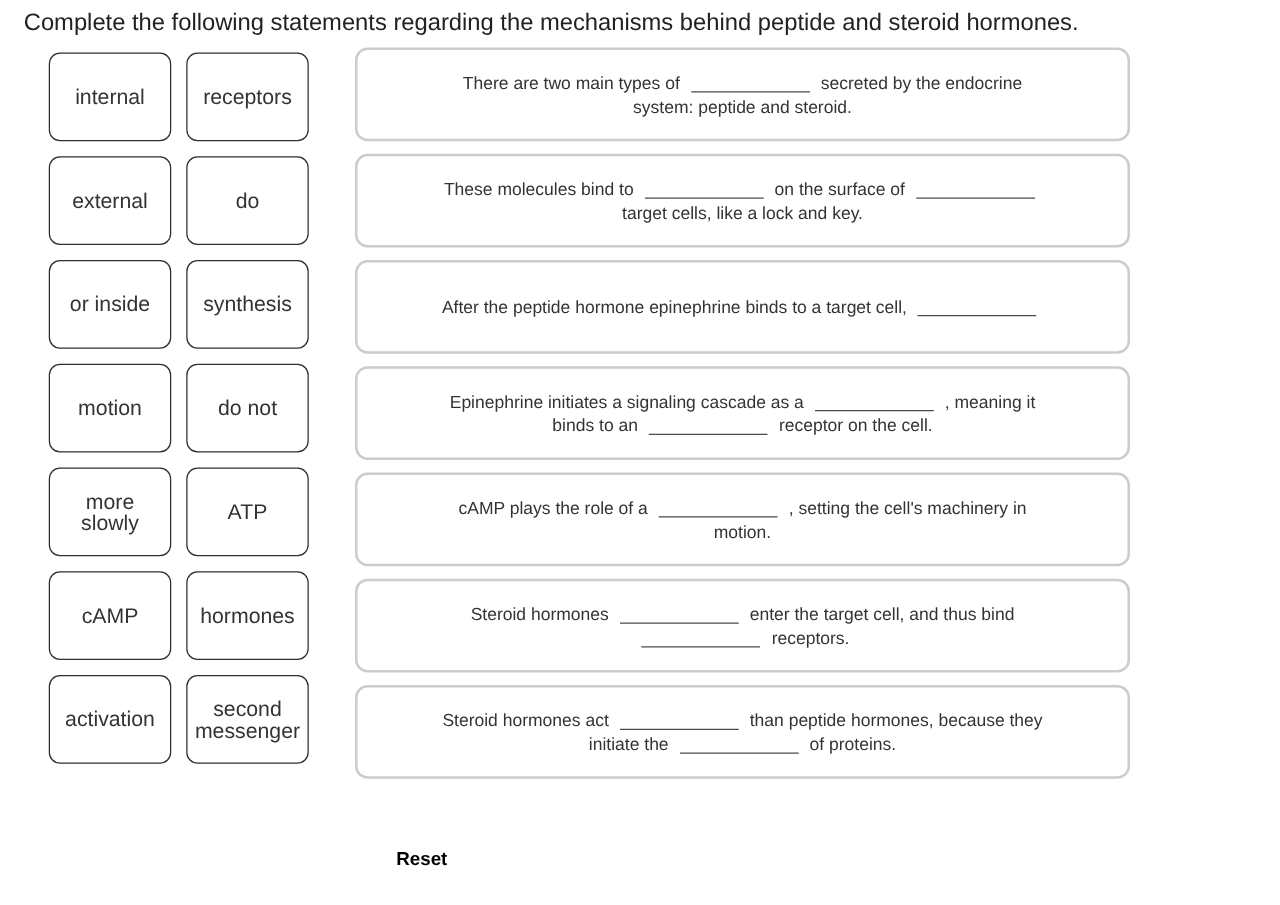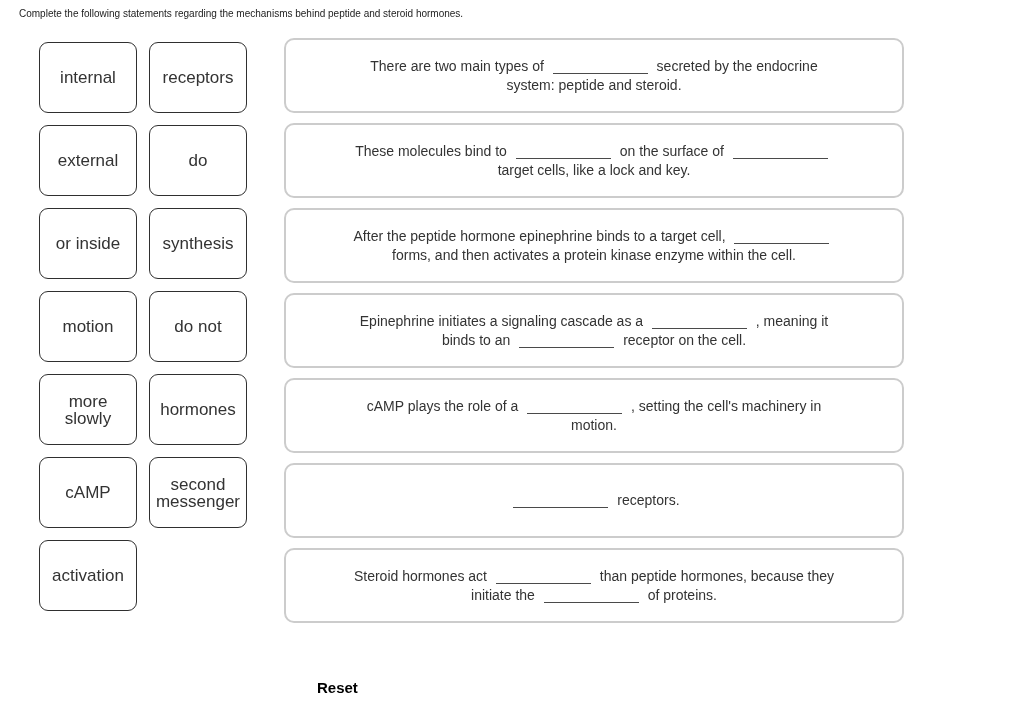--- a/index.html
+++ b/index.html
@@ -9,21 +9,21 @@
     --title:#222222;
   }
   *{box-sizing:border-box;}
   html,body{margin:0;padding:0;background:#ffffff;}
   body{
     width:1024px;height:724px;position:relative;overflow:hidden;
     font-family:"Liberation Sans", sans-serif;color:var(--text);
   }
   .page-title{
     position:absolute;left:19px;top:8px;
-    font-size:10px;color:var(--title);
+    font-size:19px;color:var(--title);
   }
   .word-bank{
     position:absolute;left:39px;top:42px;
     display:flex;gap:12px;
   }
   .word-col{display:flex;flex-direction:column;gap:12px;}
   .tile{
     width:98px;height:71px;
     border:1.5px solid var(--tile-border);
     border-radius:9px;background:#ffffff;
@@ -66,47 +66,48 @@
       <div class="tile">motion</div>
       <div class="tile">more slowly</div>
       <div class="tile">cAMP</div>
       <div class="tile">activation</div>
     </div>
   <div class="word-col">
       <div class="tile">receptors</div>
       <div class="tile">do</div>
       <div class="tile">synthesis</div>
       <div class="tile">do not</div>
+      <div class="tile">ATP</div>
       <div class="tile">hormones</div>
       <div class="tile">second messenger</div>
     </div>
 </div>
 
 <div class="statements" id="statements">
     <div class="stmt">
       <div class="line">There are two main types of <span class="blank"></span> secreted by the endocrine</div>
       <div class="line">system: peptide and steroid.</div>
     </div>
     <div class="stmt">
       <div class="line">These molecules bind to <span class="blank"></span> on the surface of <span class="blank"></span></div>
       <div class="line">target cells, like a lock and key.</div>
     </div>
     <div class="stmt">
       <div class="line">After the peptide hormone epinephrine binds to a target cell, <span class="blank"></span></div>
-      <div class="line">forms, and then activates a protein kinase enzyme within the cell.</div>
     </div>
     <div class="stmt">
       <div class="line">Epinephrine initiates a signaling cascade as a <span class="blank"></span> , meaning it</div>
       <div class="line">binds to an <span class="blank"></span> receptor on the cell.</div>
     </div>
     <div class="stmt">
       <div class="line">cAMP plays the role of a <span class="blank"></span> , setting the cell's machinery in</div>
       <div class="line">motion.</div>
     </div>
     <div class="stmt">
+      <div class="line">Steroid hormones <span class="blank"></span> enter the target cell, and thus bind</div>
       <div class="line"><span class="blank"></span> receptors.</div>
     </div>
     <div class="stmt">
       <div class="line">Steroid hormones act <span class="blank"></span> than peptide hormones, because they</div>
       <div class="line">initiate the <span class="blank"></span> of proteins.</div>
     </div>
   </div>
 
 <div class="reset-button">Reset</div>
 

